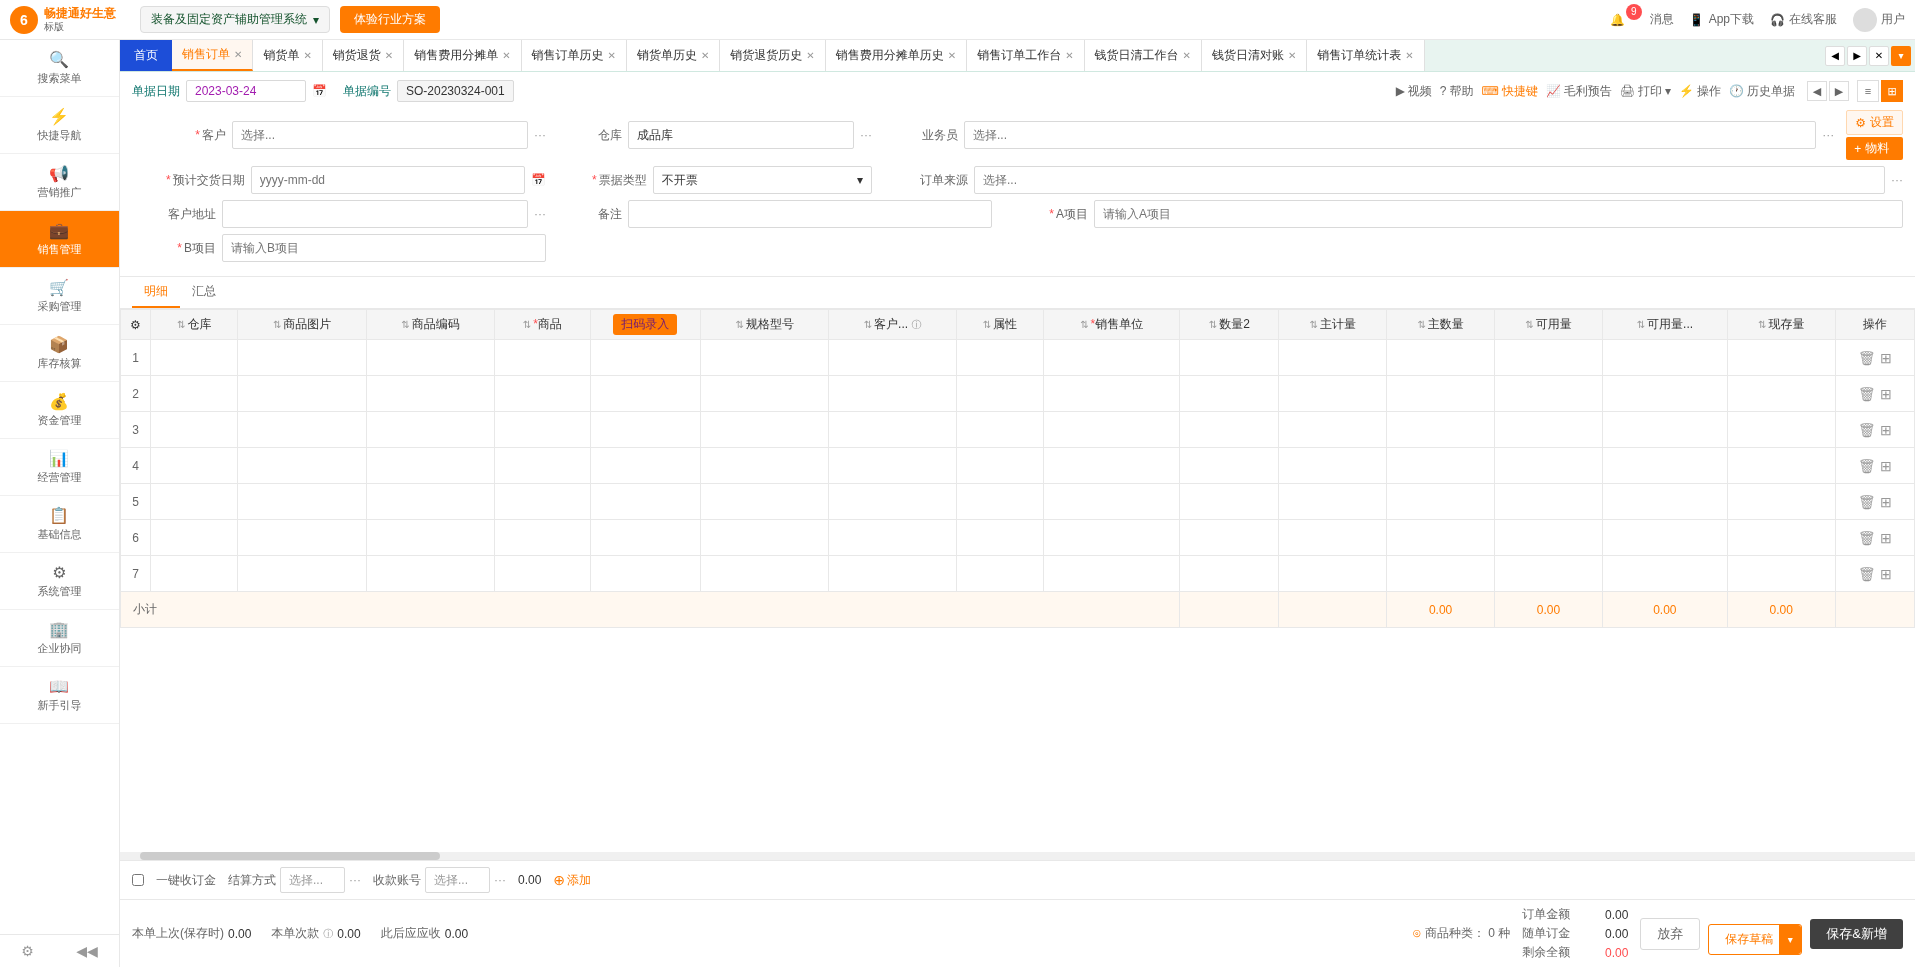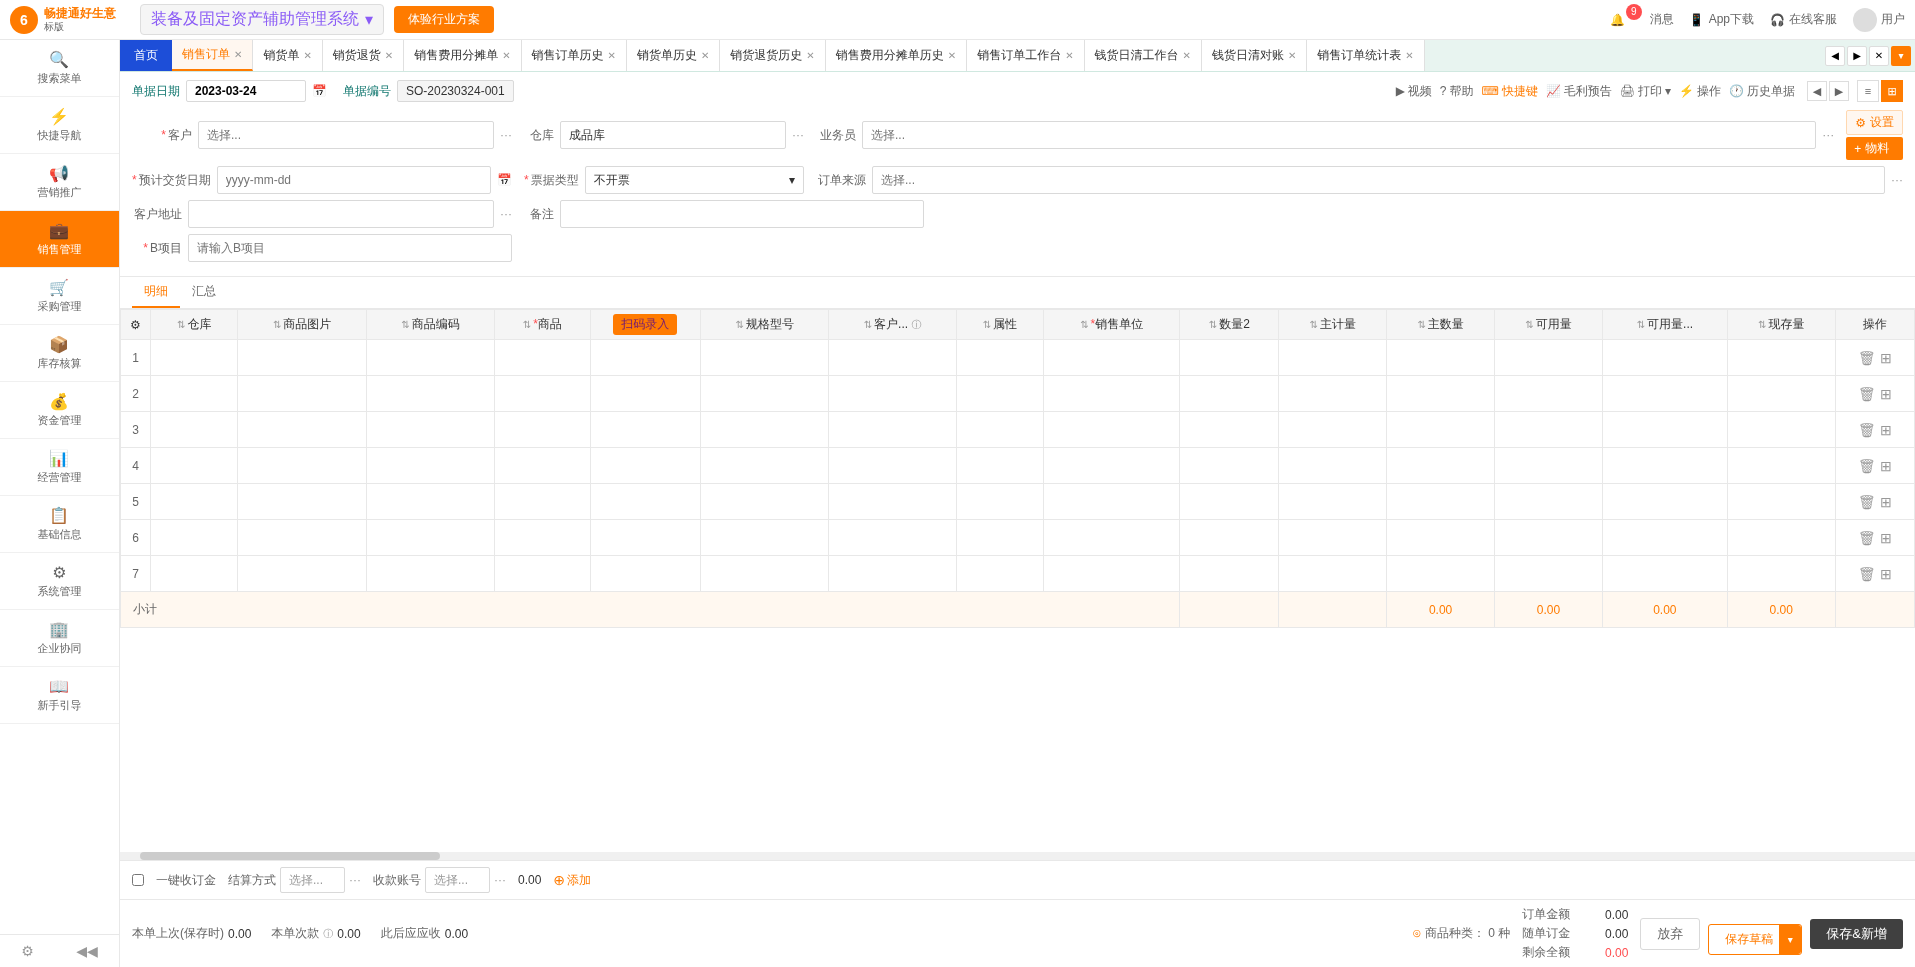--- a/index.html
+++ b/index.html
@@ -46,21 +46,21 @@
       display: flex;
       align-items: center;
       background: #f5f5f5;
       border: 1px solid #ddd;
       border-radius: 4px;
       padding: 4px 10px;
       margin-left: 10px;
       cursor: pointer;
       gap: 6px;
     }
-    .system-selector span { font-size: 16px; color: #8b5cf6; }
+    .system-selector span { font-size: 12px; color: #14532d; }
     .trial-btn {
       background: #ff7b00;
       color: white;
       border: none;
       border-radius: 4px;
       padding: 5px 14px;
       font-size: 12px;
       cursor: pointer;
       margin-left: 10px;
     }
@@ -234,24 +234,23 @@
       display: flex;
       align-items: center;
       gap: 6px;
     }
     .form-field label { color: #0f766e; white-space: nowrap; }
     .form-input {
       border: 1px solid #d9d9d9;
       border-radius: 2px;
       padding: 3px 8px;
       font-size: 12px;
-      color: #000000;
-      background: #fff;
-      cursor: pointer;
-      font-weight: bold;
+      color: #a21caf;
+      background: #fff;
+      cursor: pointer;
     }
     .form-input.date-input { width: 120px; }
     .form-input.number-input { background: #f5f5f5; color: #333; font-weight: 500; }
     .toolbar-actions {
       display: flex;
       align-items: center;
       gap: 8px;
       margin-left: auto;
     }
     .toolbar-btn {
@@ -269,20 +268,21 @@
       display: flex;
       align-items: center;
       gap: 12px;
       margin-bottom: 6px;
     }
     .form-row-item {
       display: flex;
       align-items: center;
       gap: 6px;
       flex: 1;
+      margin-left: 34px;
     }
     .form-row-item label { color: #666; white-space: nowrap; min-width: 60px; text-align: right; }
     .form-row-item .required-star { color: #ff4d4f; margin-right: 2px; }
     .input-field {
       flex: 1;
       border: 1px solid #d9d9d9;
       border-radius: 2px;
       padding: 4px 8px;
       font-size: 12px;
       color: #999;
@@ -820,20 +820,24 @@
 
       <div class="form-row">
         <div class="form-row-item" style="max-width:380px;">
           <label style="min-width:50px;">客户地址</label>
           <input class="input-field" type="text" style="flex: 1 1 0%;">
           <span class="dots-btn">···</span>
         </div>
         <div class="form-row-item" style="flex:1;max-width:400px;">
           <label style="min-width:30px;">备注</label>
           <input class="input-field" type="text" style="flex: 1 1 0%;">
+        </div>
+        <div class="form-row-item" style="flex:1;">
+          <label style="min-width:50px;"><span class="required-star">*</span><span>A项目</span></label>
+          <input class="input-field" type="text" style="flex: 1 1 0%;" placeholder="请输入A项目">
         </div>
       </div>
 
       <div class="form-row">
         <div class="form-row-item" style="max-width:380px;">
           <label style="min-width:50px;"><span class="required-star">*</span><span>B项目</span></label>
           <input class="input-field" type="text" style="flex: 1 1 0%;" placeholder="请输入B项目">
         </div>
       </div>
     </div>

